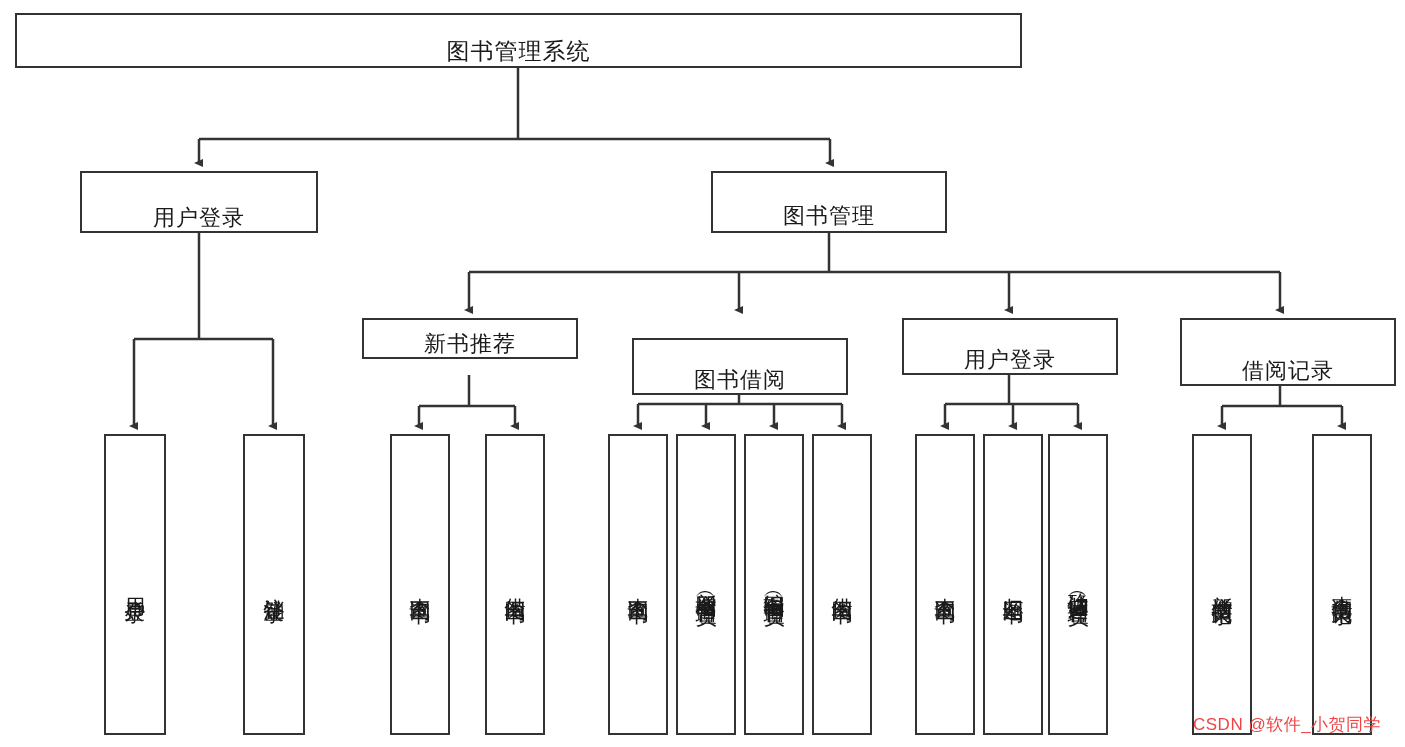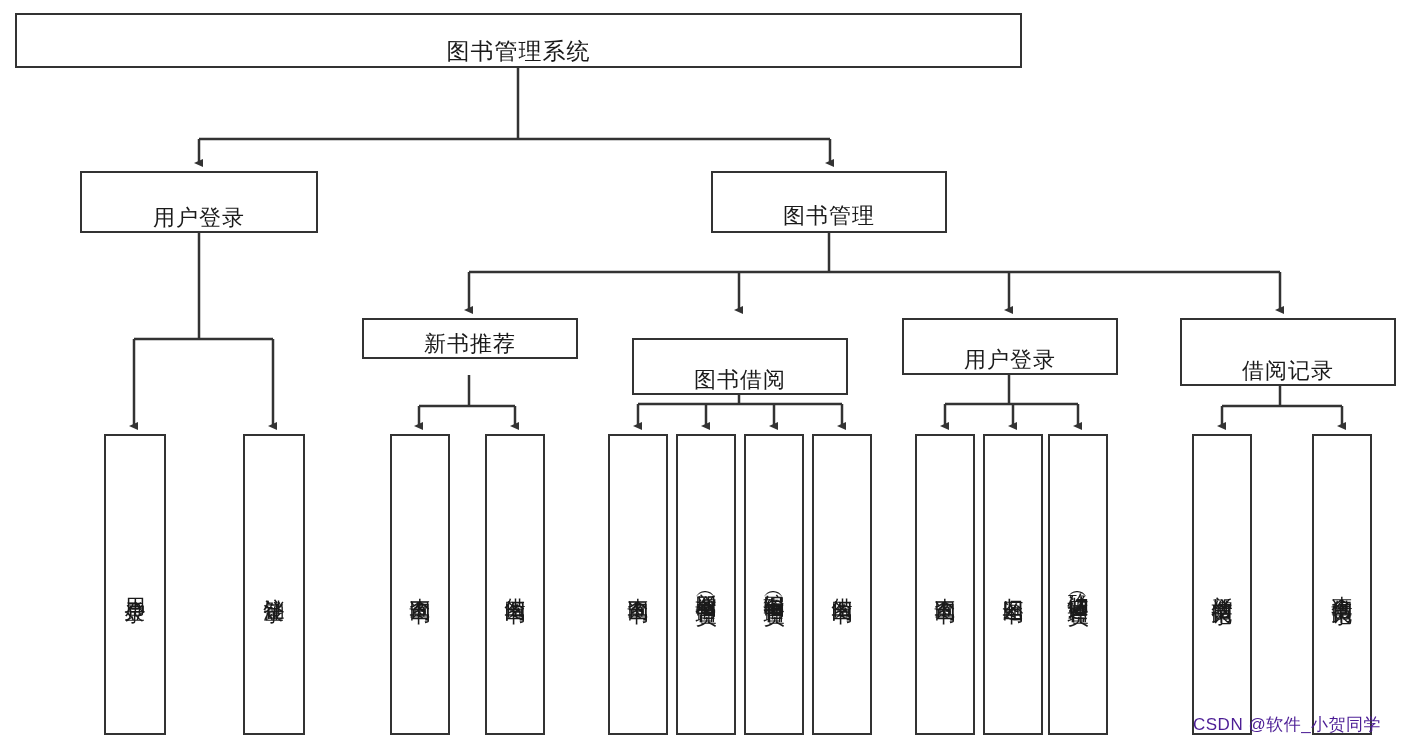--- a/index.html
+++ b/index.html
@@ -57,21 +57,21 @@
     white-space: nowrap;
   }
   .node.vert span {
     writing-mode: vertical-rl;
     text-orientation: upright;
     display: block;
   }
   .watermark {
     position: absolute;
     font-size: 17px;
-    color: #4c1d95;
+    color: #ef4444;
     letter-spacing: 0.5px;
     white-space: nowrap;
     user-select: none;
   }
 </style>
 </head>
 <body>
 
 <div id="canvas">
 

